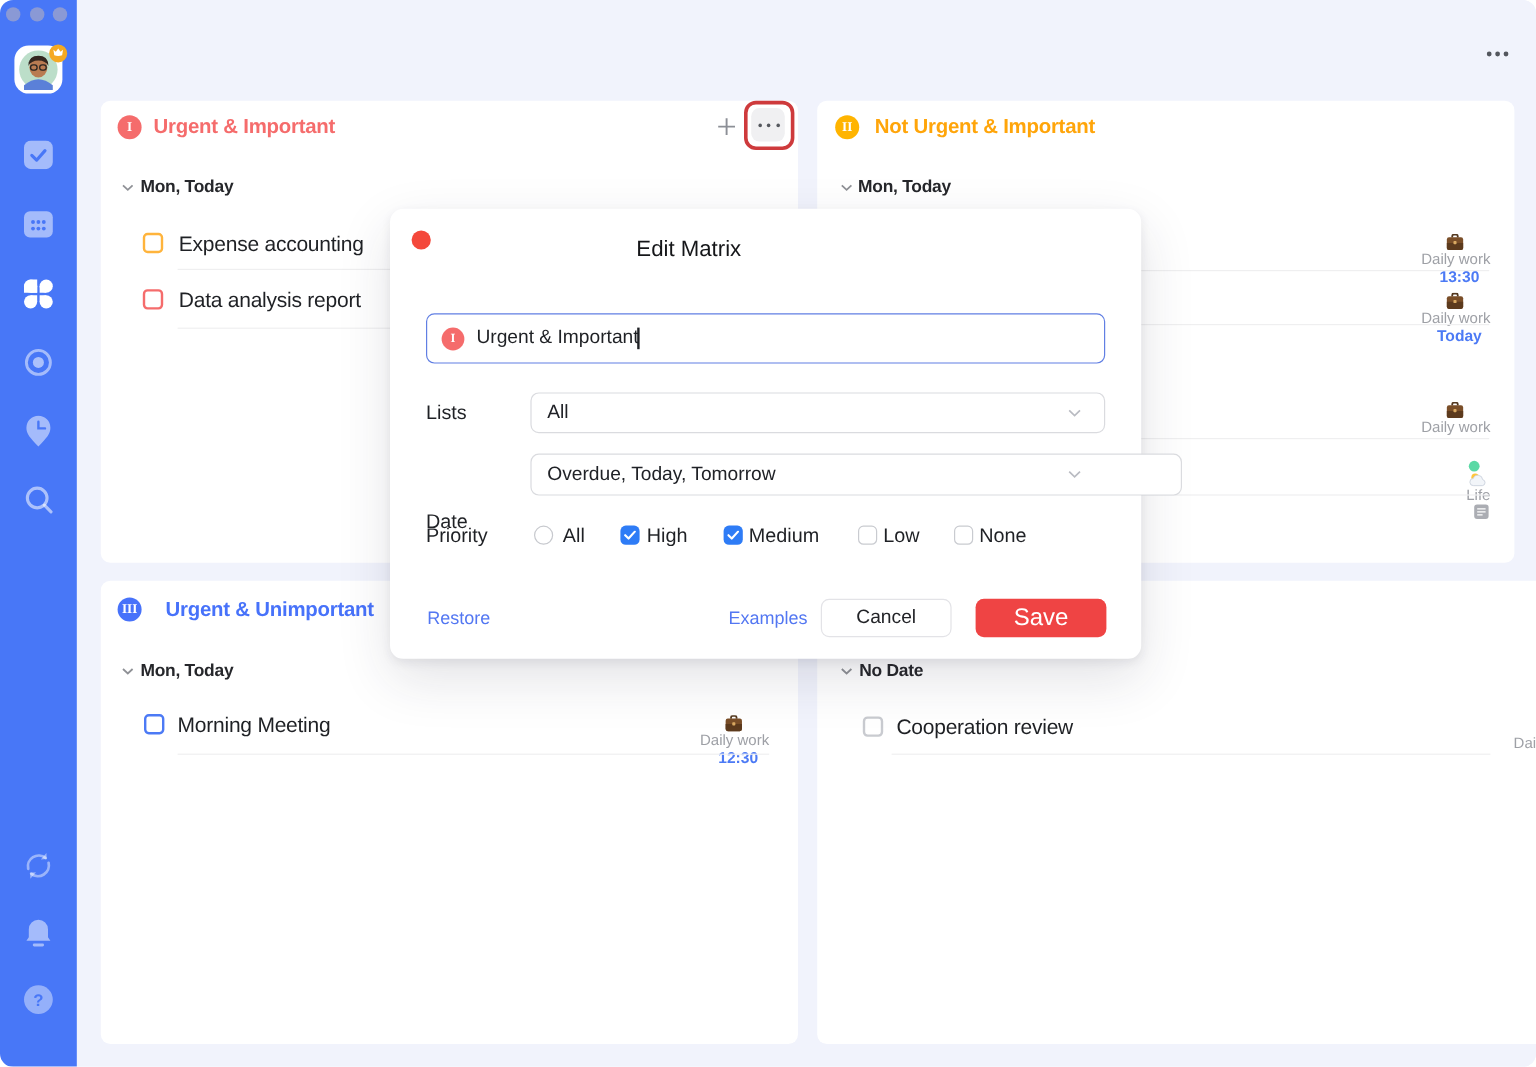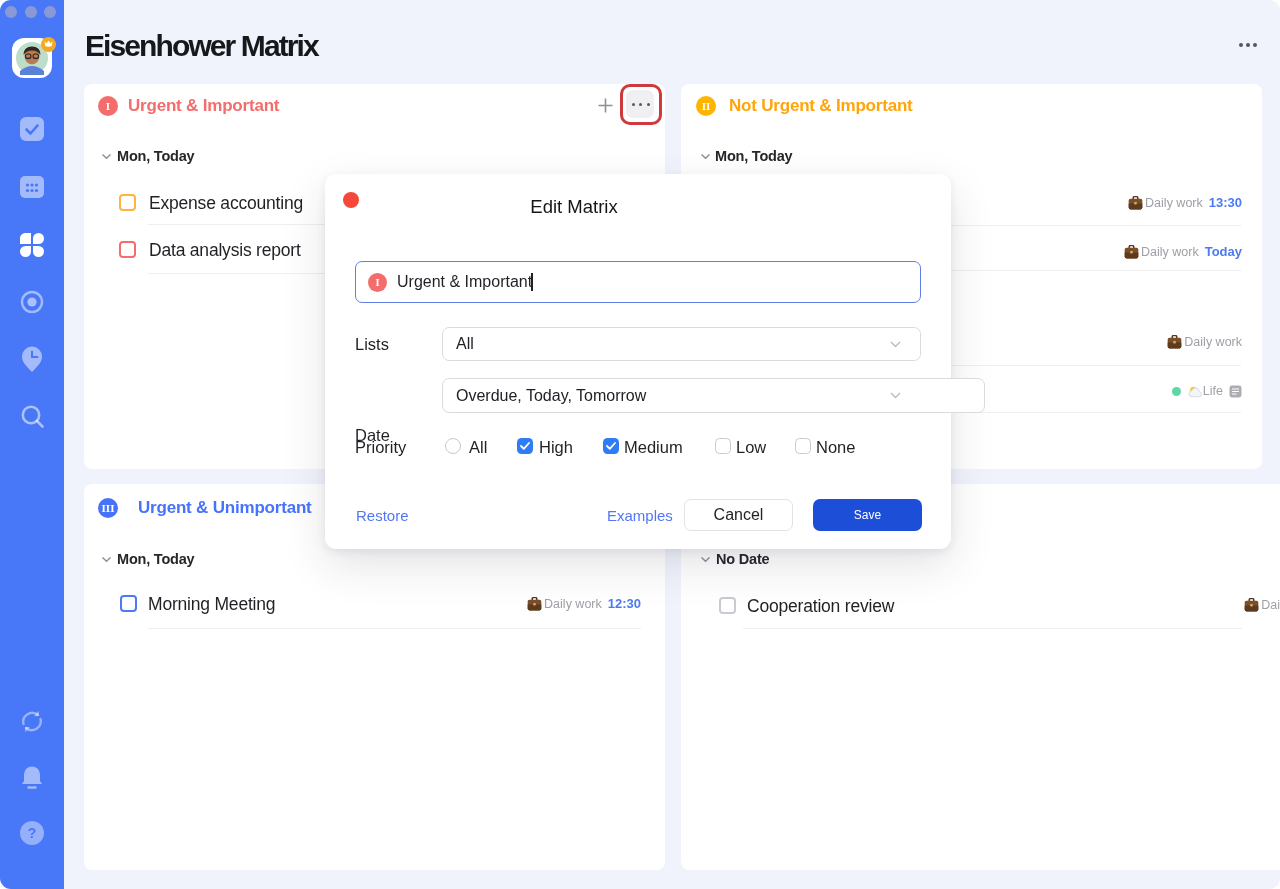--- a/index.html
+++ b/index.html
@@ -12,37 +12,36 @@
   .tl{width:12px;height:12px;border-radius:50%;background:#8A99D5;top:6px;}
   .sic{left:0;width:64px;display:flex;justify-content:center;}
   
   .card{background:#fff;border-radius:8px;}
   .ctitle{font-size:17px;font-weight:bold;letter-spacing:-0.2px;}
   .badge{width:20px;height:20px;border-radius:50%;color:#fff;font-family:"Liberation Serif",serif;font-weight:bold;font-size:11px;display:flex;align-items:center;justify-content:center;}
   .sect{font-size:14.5px;font-weight:bold;color:#26272B;letter-spacing:-0.2px;}
   .task{font-size:17.5px;color:#1F2125;letter-spacing:-0.2px;}
   .cb{width:17px;height:17px;border-radius:4px;box-sizing:border-box;border-width:2px !important;}
   .sep{height:1px;background:#EFEFF0;}
-  .rinfo{display:flex;align-items:center;font-size:12.5px;color:#9EA0A6;}
+  .rinfo{display:flex;align-items:center;font-size:12.5px;color:#9EA0A6;flex-direction:column;}
   .btime{color:#4C7AF5;font-weight:bold;margin-left:6px;font-size:13px;}
   
   #modal{left:325px;top:174px;width:626px;height:375px;background:#fff;border-radius:11px;box-shadow:0 3px 8px rgba(40,40,60,0.08),0 16px 44px rgba(40,40,60,0.13);}
   .mlabel{font-size:16.5px;color:#1F2125;}
   .msel{box-sizing:border-box;border:1px solid #DADBDF;border-radius:7px;background:#fff;font-size:16px;color:#202227;display:flex;align-items:center;padding-left:13px;}
   .mcb{width:16px;height:16px;border-radius:4.5px;box-sizing:border-box;}
   .mcbl{font-size:16.5px;color:#1F2125;}
   .link{font-size:15px;color:#5377F2;}
 </style>
 </head>
 <body>
 <div id="win">
 
   <div class="abs" style="left:64px;top:0;width:1216px;height:889px;background:#F1F3FC;"></div>
 
-  <div class="abs" style="left:85px;top:29px;font-size:30px;font-weight:bold;color:#17181C;letter-spacing:-1.9px;">Eisenhower Matrix</div>
   <div class="abs" style="left:1239px;top:43px;display:flex;gap:3.2px;">
     <div style="width:4px;height:4px;border-radius:50%;background:#54575E;"></div>
     <div style="width:4px;height:4px;border-radius:50%;background:#54575E;"></div>
     <div style="width:4px;height:4px;border-radius:50%;background:#54575E;"></div>
   </div>
 
   <div class="card abs" style="left:84px;top:84px;width:581px;height:385px;">
     <div class="abs" style="left:14px;top:12px;display:flex;align-items:center;">
       <div class="badge" style="background:#F56C6C;">I</div>
       <div class="ctitle" style="color:#F56C6C;margin-left:10px;">Urgent &amp; Important</div>
@@ -282,15 +281,15 @@
       </svg>
     <div class="mcbl abs" style="left:299px;top:264px;">Medium</div>
     <div class="mcb abs" style="left:390px;top:264px;border:1.5px solid #C9CBD0;"></div>
     <div class="mcbl abs" style="left:411px;top:264px;">Low</div>
     <div class="mcb abs" style="left:470px;top:264px;border:1.5px solid #C9CBD0;"></div>
     <div class="mcbl abs" style="left:491px;top:264px;">None</div>
 
     <div class="link abs" style="left:31px;top:333px;">Restore</div>
     <div class="link abs" style="left:282px;top:333px;">Examples</div>
     <div class="abs" style="left:359px;top:325px;width:109px;height:32px;box-sizing:border-box;border:1px solid #E3E3E7;border-radius:7px;display:flex;align-items:center;justify-content:center;font-size:16px;color:#232428;">Cancel</div>
-    <div class="abs" style="left:488px;top:325px;width:109px;height:32px;background:#1d4ed8;border-radius:7px;display:flex;align-items:center;justify-content:center;font-size:12px;color:#fff;">Save</div>
+    <div class="abs" style="left:488px;top:325px;width:109px;height:32px;background:#ef4444;border-radius:7px;display:flex;align-items:center;justify-content:center;font-size:20px;color:#fff;">Save</div>
   </div>
 </div>
 
 </body></html>

